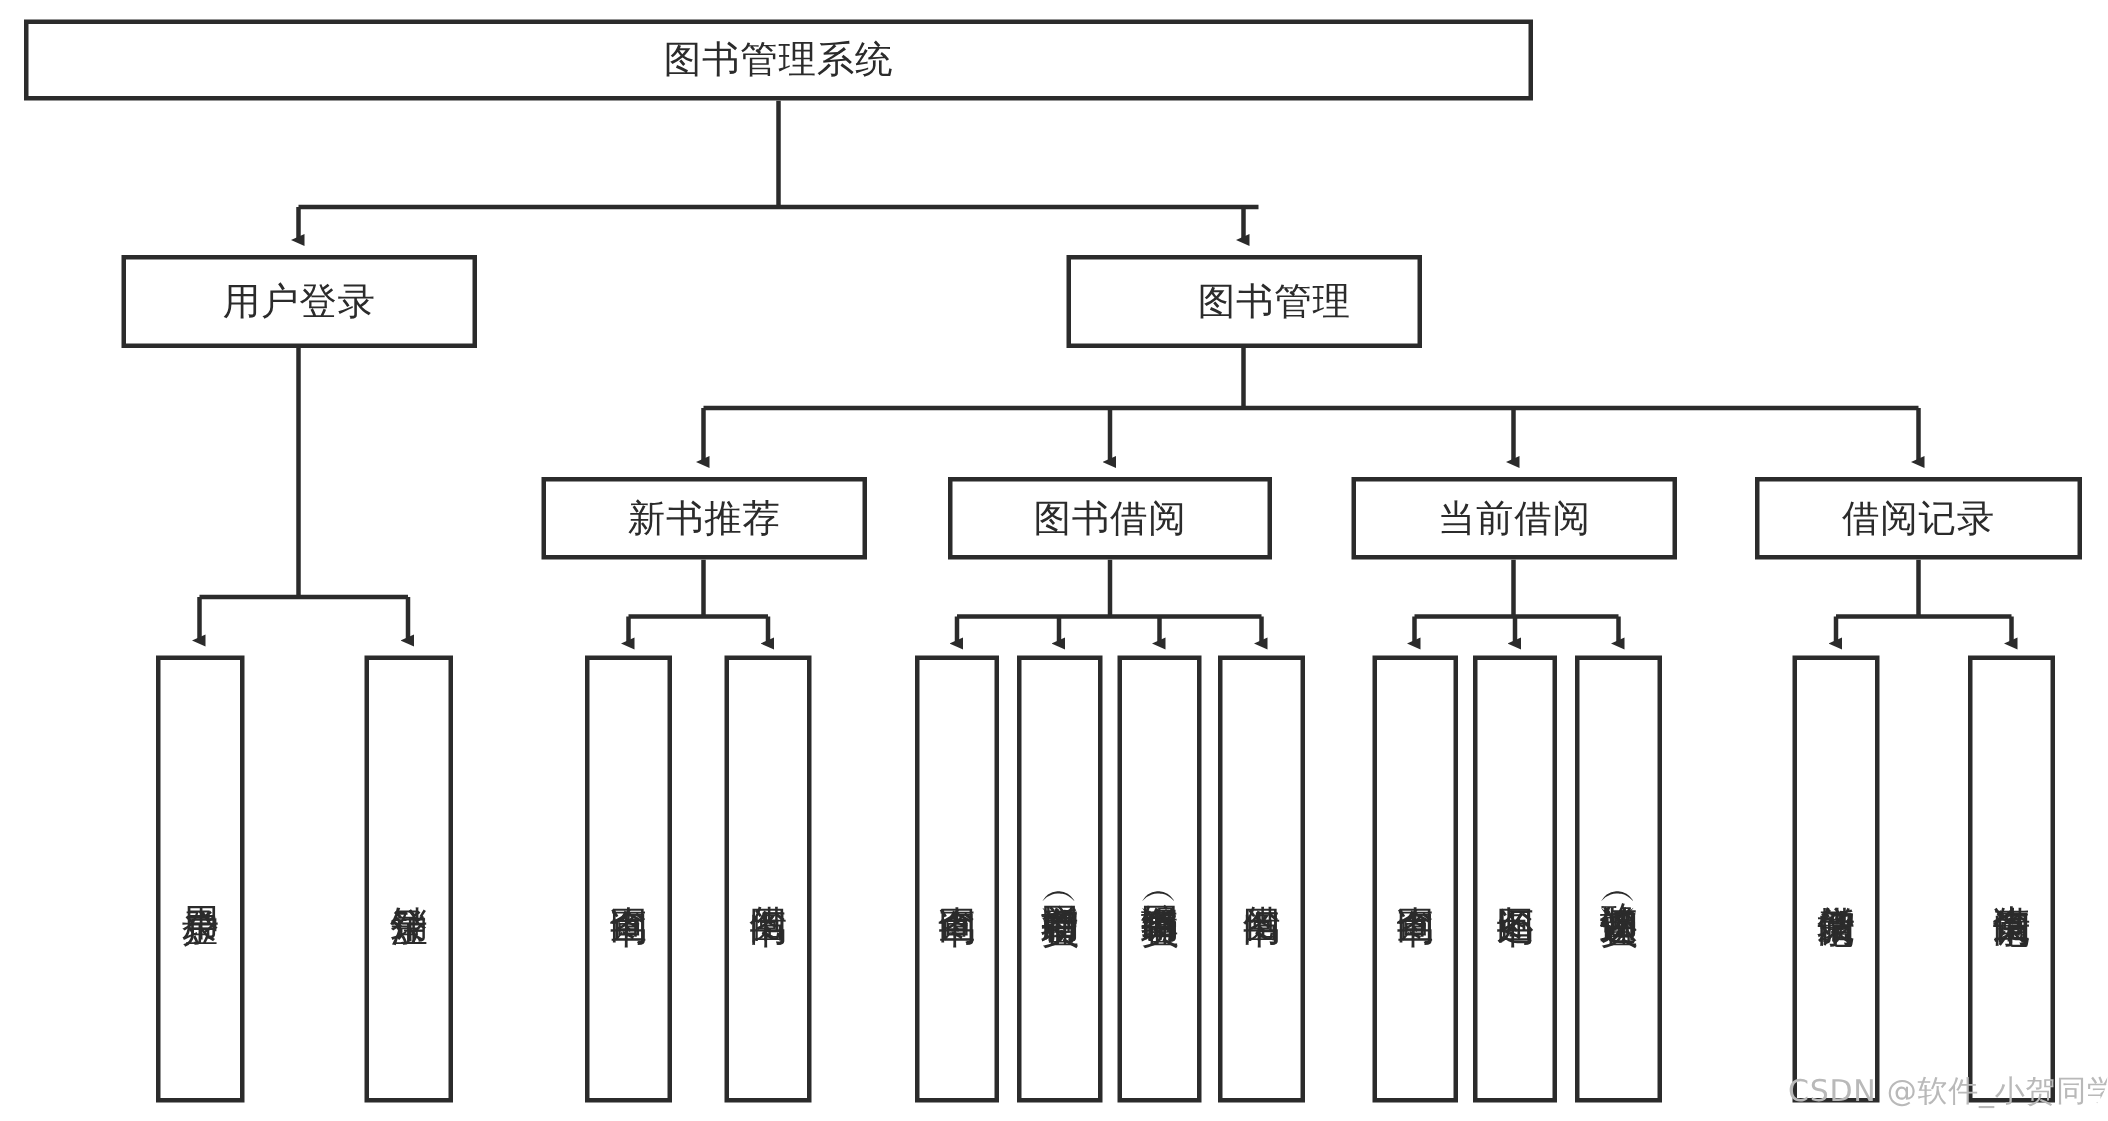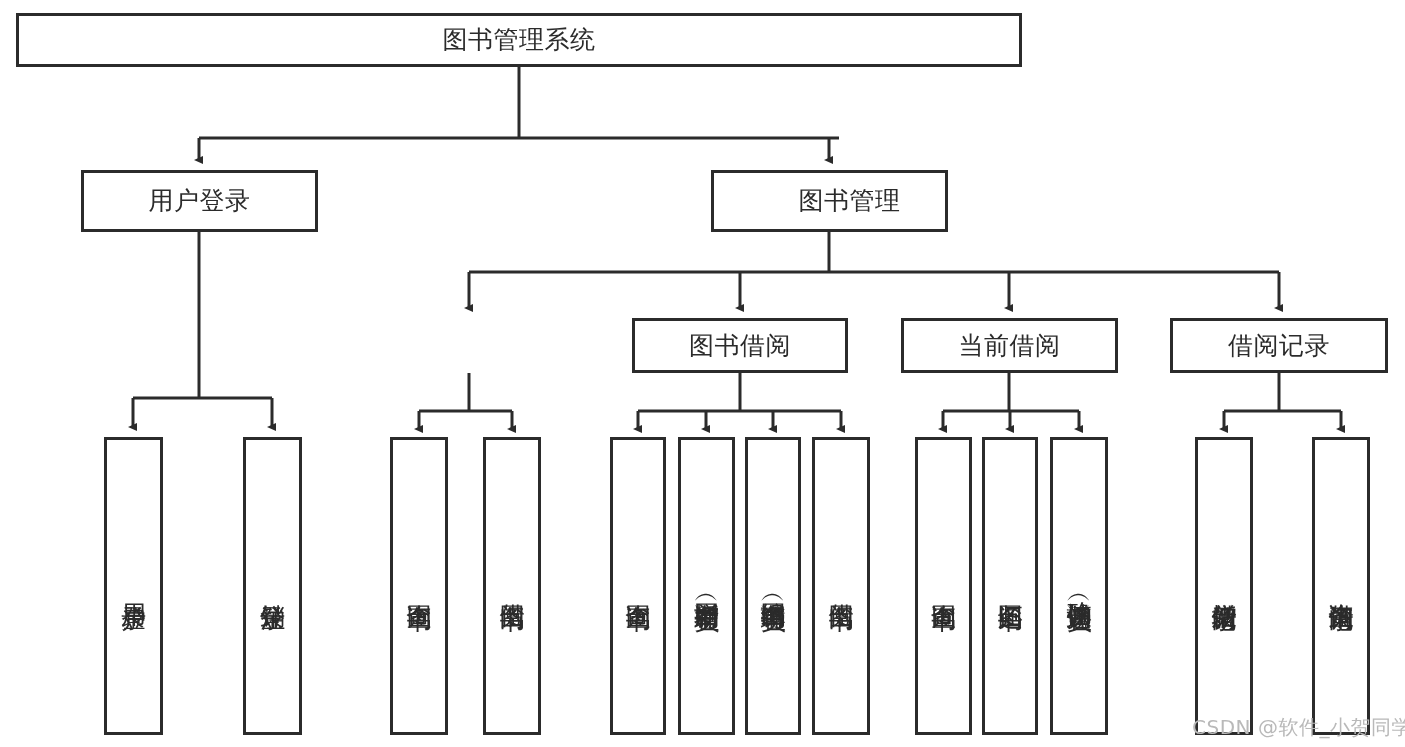--- a/index.html
+++ b/index.html
@@ -9,20 +9,21 @@
   }
   body {
     font-family: "DejaVu Sans", "Liberation Sans", sans-serif;
   }
   #canvas {
     position: relative;
     width: 1405px;
     height: 747px;
     background: #ffffff;
     overflow: hidden;
+    border-radius: 31px;
   }
   .node {
     position: absolute;
     box-sizing: border-box;
     border: 3px solid #2b2b2b;
     background: #ffffff;
     display: flex;
     align-items: center;
     justify-content: center;
     color: #2b2b2b;
@@ -123,20 +124,23 @@
     <span>图书管理系统</span>
   </div>
 
   <div class="node horiz" style="left: 81px; top: 170px; width: 237px; height: 62px;">
     <span>用户登录</span>
   </div>
   <div class="node horiz" style="left: 711px; top: 170px; width: 237px; height: 62px; padding-left: 40px;">
     <span>图书管理</span>
   </div>
 
+  <div class="node horiz" style="left: 361px; top: 318px; width: 217px; height: 55px;">
+    <span>新书推荐</span>
+  </div>
   <div class="node horiz" style="left: 901px; top: 318px; width: 217px; height: 55px;">
     <span>当前借阅</span>
   </div>
   <div class="node horiz" style="left: 632px; top: 318px; width: 216px; height: 55px;">
     <span>图书借阅</span>
   </div>
   <div class="node horiz" style="left: 1170px; top: 318px; width: 218px; height: 55px;">
     <span>借阅记录</span>
   </div>
 

